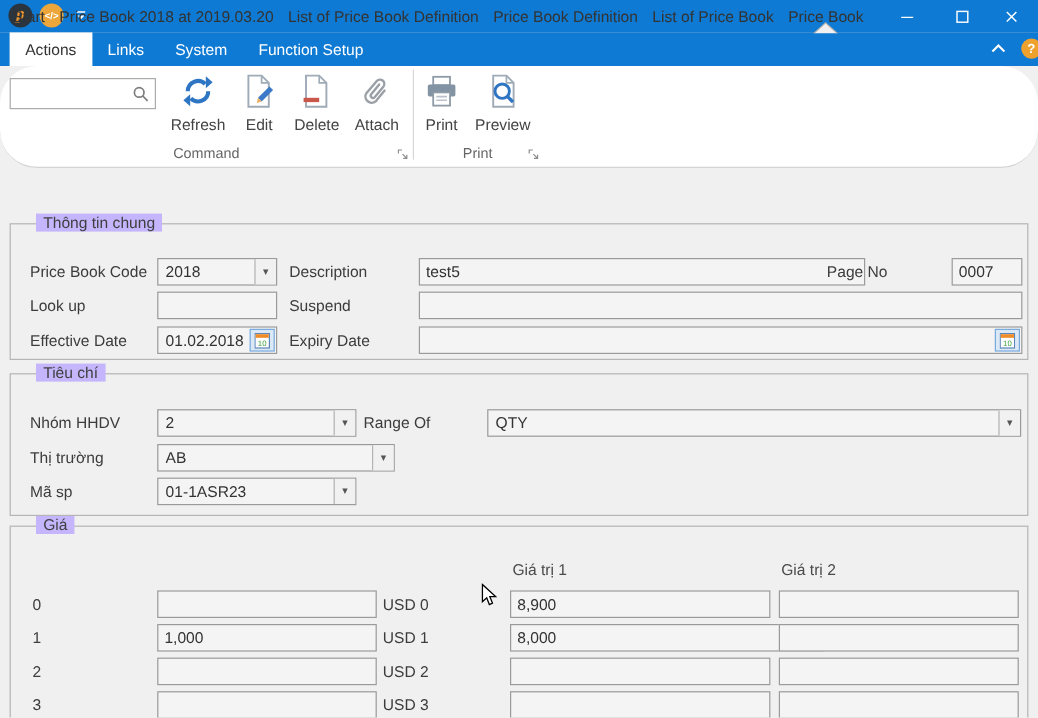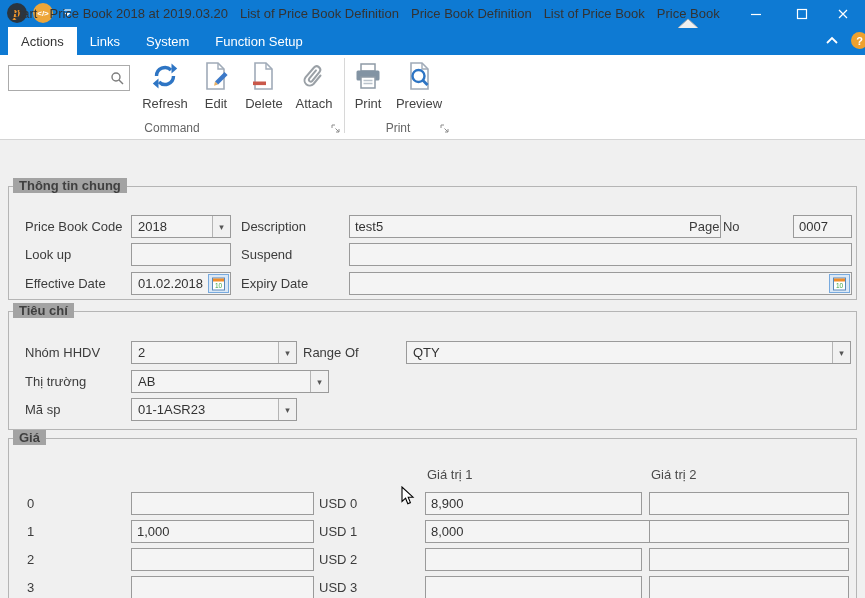--- a/index.html
+++ b/index.html
@@ -26,40 +26,40 @@
 
   
   #tabrow { left:0; top:27px; width:865px; height:28px; background:#0e7ad3; display:flex; padding-left:8px; }
   .rtab { height:28px; padding:0 13px; display:flex; align-items:center; color:#fff; }
   .rtab.active { background:#fff; color:#333; }
   .collapse-btn { left:820px; top:30px; width:24px; height:20px; display:flex; align-items:center; justify-content:center; }
   .help-btn { left:851px; top:32px; width:17px; height:17px; border-radius:50%; background:#efa12d;
     color:#fff; font-weight:bold; font-size:11px; display:flex; align-items:center; justify-content:center; }
 
   
-  #ribbon { left:0; top:55px; width:865px; height:85px; background:#fff; border-bottom:1px solid #d4d4d4; }
+  #ribbon { left:0; top:55px; width:865px; height:85px; background:#fff; border-bottom:1px solid #d4d4d4;border-radius:31px; }
   .searchbox { left:8px; top:10px; width:122px; height:26px; background:#fff; border:1px solid #ababab;
     display:flex; align-items:center; }
   .searchbox input { flex:1; border:0; outline:none; height:100%; padding:0 4px; font:13px "Liberation Sans",sans-serif; background:transparent; min-width:0; }
   .rbtn { position:absolute; top:5px; height:58px; display:flex; flex-direction:column; align-items:center; justify-content:flex-start; }
   .rbtn .ric { height:32px; display:flex; align-items:center; justify-content:center; }
   .rbtn .rlbl { margin-top:4px; color:#444; white-space:nowrap; }
   .rib-sep { left:344px; top:3px; width:1px; height:75px; background:#d8d8d8; }
   .grp-label { top:66px; text-align:center; color:#666; font-size:12px; height:16px; }
   .launcher { top:68px; width:10px; height:10px; display:flex; align-items:center; justify-content:center; }
 
   
   #navrow { left:0; top:140px; width:865px; height:28px; background:#f0f0f0; border-bottom:1px solid #aeaeae;
     display:flex; align-items:stretch; padding-left:4px; }
   .nav-item { padding:0 6px; display:flex; align-items:center; color:#333; position:relative; white-space:nowrap; }
   .nav-caret { position:absolute; bottom:-1px; left:50%; transform:translateX(-50%); width:20px; height:10px; z-index:3; }
 
   
   .gbox { position:absolute; border:1px solid #b5b5b5; }
-  .gbox-title { position:absolute; top:-9px; left:4px; background:#a3a3a3; padding:0 6px; color:#3f3f3f;font-weight:bold; }
+  .gbox-title { position:absolute; top:-9px; left:21px; background:#c4b5fd; padding:0 6px; color:#3f3f3f; }
   .flabel { position:absolute; color:#3c3c3c; white-space:nowrap; }
 
   .tf { position:absolute; height:23px; background:#f4f4f4; border:1px solid #9a9a9a; color:#333;
     padding:0 5px; font:13px "Liberation Sans","DejaVu Sans",sans-serif; outline:none; }
   .combo { position:absolute; height:23px; background:#f4f4f4; border:1px solid #9a9a9a; }
   .combo .val { position:absolute; left:6px; top:3px; right:20px; color:#333; overflow:hidden; white-space:nowrap; }
   .combo .dd { position:absolute; right:0; top:0; bottom:0; width:18px; background:#f1f1f1;
     border-left:1px solid #b4b4b4; display:flex; align-items:center; justify-content:center;
     color:#555; font-size:9px; }
   .datebtn { position:absolute; right:1px; top:1px; bottom:1px; width:21px; background:#dbe8f6;

